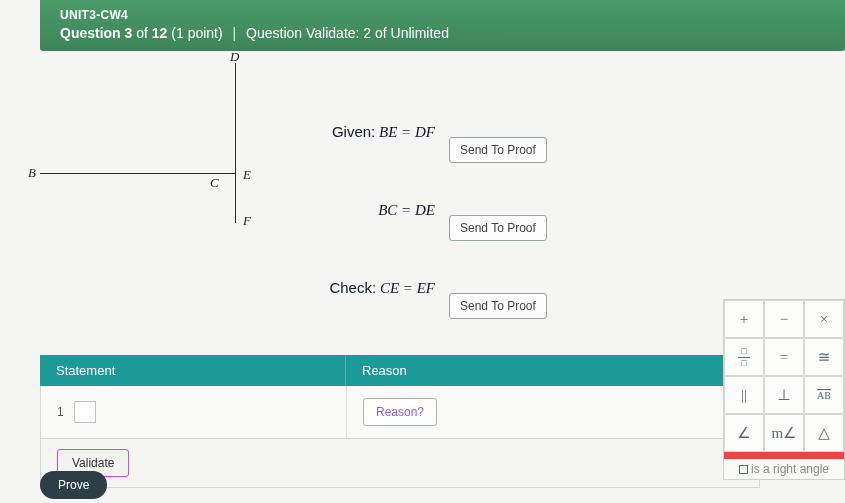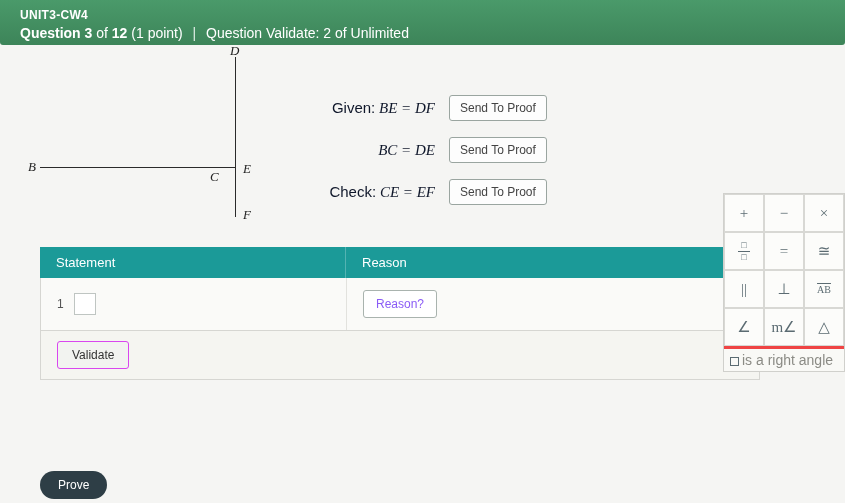--- a/index.html
+++ b/index.html
@@ -7,23 +7,24 @@
     font-family: Arial, Helvetica, sans-serif;
     background: #f5f5f3;
     width: 845px;
     height: 503px;
     overflow: hidden;
     position: relative;
   }
   .header {
     background: linear-gradient(180deg, #4a9a6a 0%, #3d8459 100%);
     color: #fff;
-    padding: 8px 20px 4px 20px;
+    padding: 8px 20px 10px 20px;
     border-bottom-left-radius: 3px;
     border-bottom-right-radius: 3px;
+    margin-left: 40px;
   }
   .header .unit { font-size: 12px; font-weight: bold; letter-spacing: 0.3px; }
   .header .qline { font-size: 14px; margin-top: 3px; }
   .header .qline strong { font-weight: bold; }
   .header .sep { margin: 0 6px; color: #dfeee5; }
 
   .main {
     position: relative;
     padding: 12px 20px 0 40px;
   }
@@ -81,20 +82,21 @@
   .send-btn {
     margin-left: 14px;
     border: 1px solid #9aa5a0;
     background: #fdfdfd;
     color: #444;
     font-size: 12px;
     font-family: Arial, sans-serif;
     padding: 5px 10px;
     border-radius: 3px;
     cursor: pointer;
+    margin-top: 36px;
   }
 
   .clear { clear: both; }
 
   
   .proof {
     margin-top: 20px;
     width: 720px;
   }
   .proof-head {
@@ -174,25 +176,25 @@
     background: #fcfcfa;
     color: #5b6b72;
     font-size: 15px;
     display: flex;
     align-items: center;
     justify-content: center;
     cursor: pointer;
     font-family: 'Times New Roman', serif;
   }
   .keypad .foot {
-    font-size: 14px;
+    font-size: 12px;
     color: #8b8b85;
-    text-align: left;
+    text-align: center;
     padding: 3px 6px;
-    border-top: 3px solid #ef4444;
+    border-top: 7px solid #ef4444;
   }
   .frac-ico { display:flex; flex-direction:column; align-items:center; line-height:1; font-size:9px; }
   .frac-ico .bar { width:12px; height:1px; background:#5b6b72; margin:1px 0; }
   .box-ico { width:9px; height:9px; border:1px solid #5b6b72; display:inline-block; margin-right:3px; vertical-align:middle;}
   .overline { text-decoration: overline; font-size:10px; }
   .mang { font-size:13px; }
 
   .check-btn {
     position: absolute;
     left: 40px;

